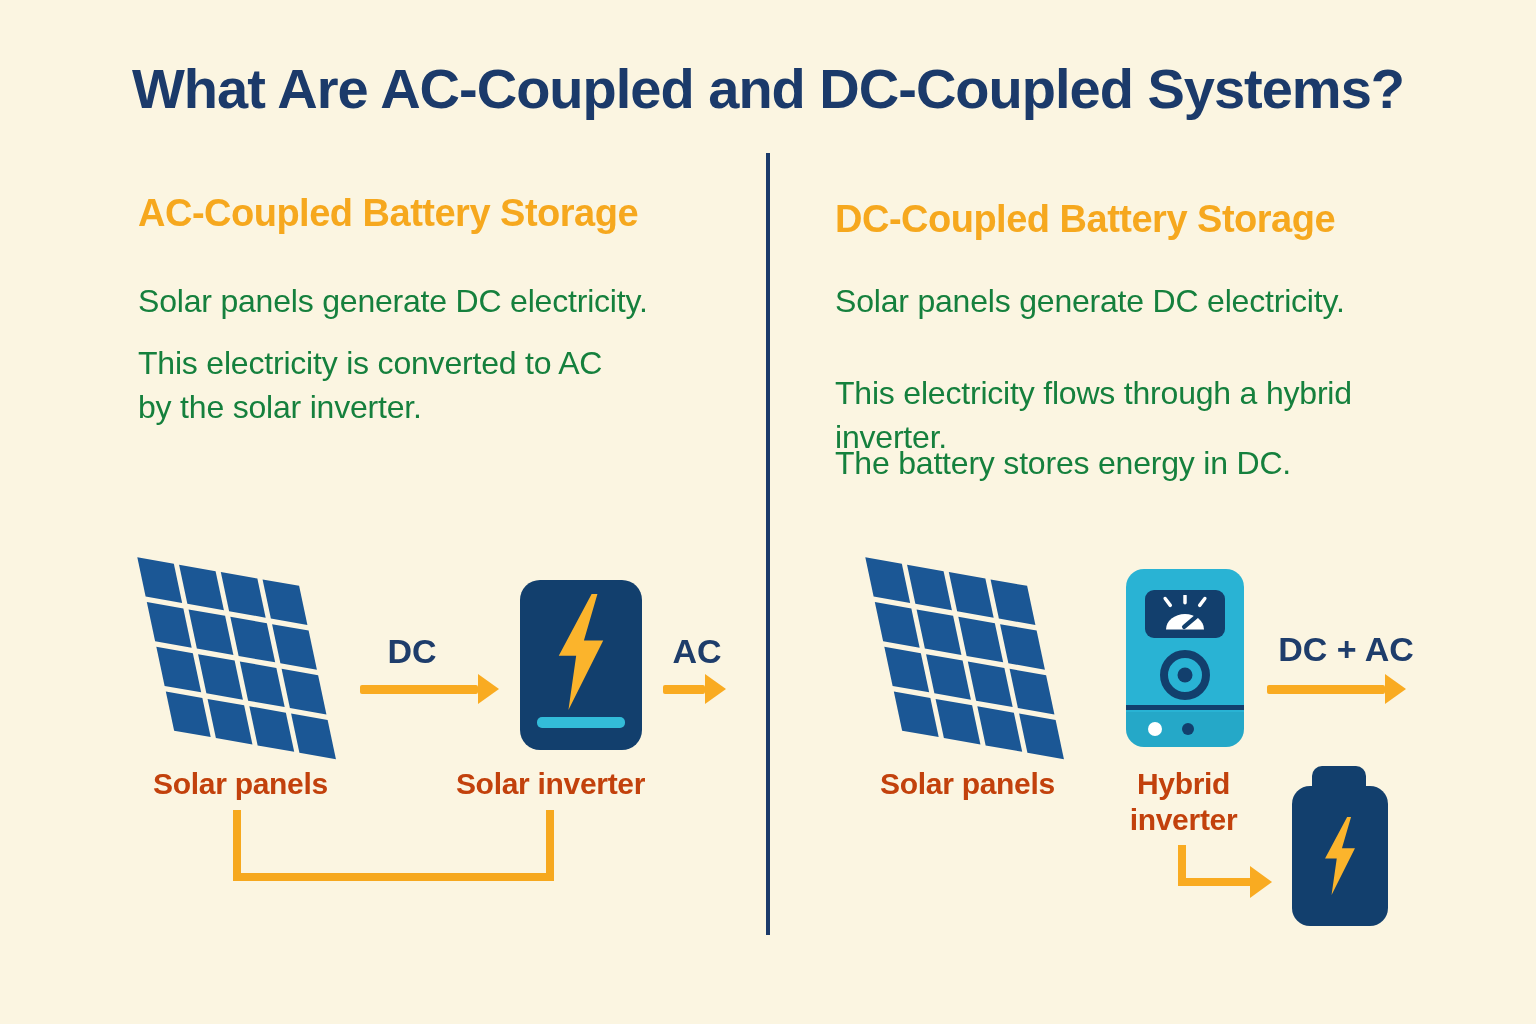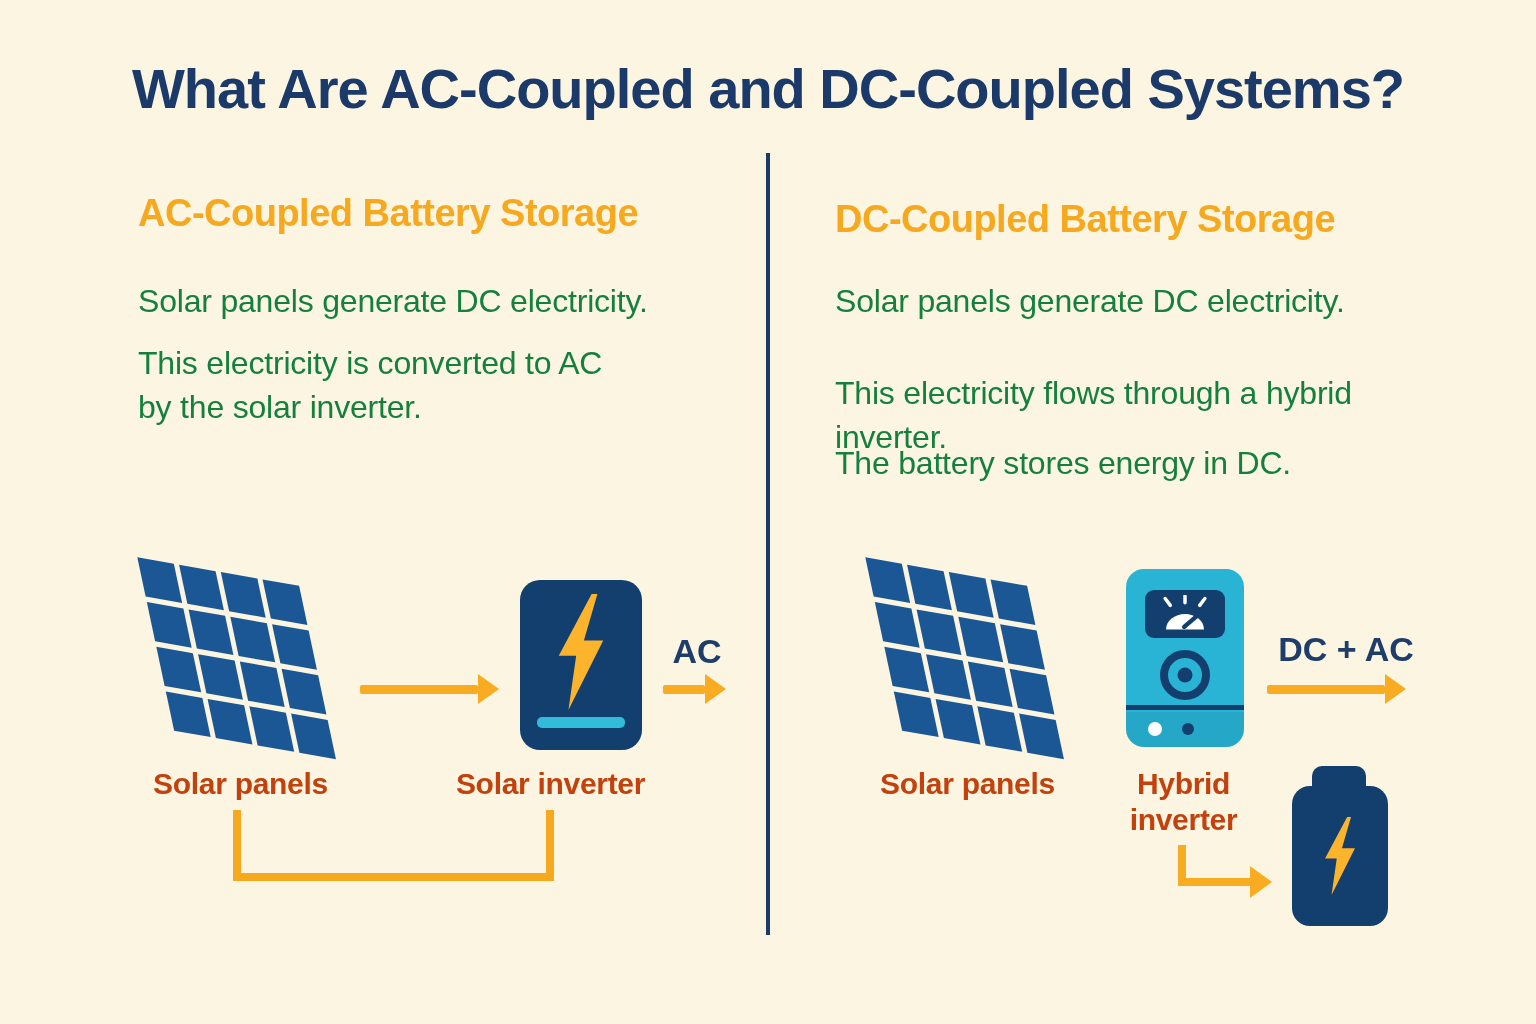--- a/index.html
+++ b/index.html
@@ -136,20 +136,21 @@
         <rect x="48" y="96" width="42" height="42"></rect>
         <rect x="96" y="96" width="42" height="42"></rect>
         <rect x="144" y="96" width="42" height="42"></rect>
       <rect x="0" y="144" width="42" height="42"></rect>
         <rect x="48" y="144" width="42" height="42"></rect>
         <rect x="96" y="144" width="42" height="42"></rect>
         <rect x="144" y="144" width="42" height="42"></rect>
     </g>
   </svg>
 
+  <div class="flow-label" style="left:312px; top:632px;">DC</div>
   <div class="h-arrow" style="left:360px; top:674px;">
     <div class="stem" style="width:118px;"></div>
       <div class="head"></div>
   </div>
 
   <div class="inverter-box">
     <svg width="72" height="116" viewBox="0 0 70 120">
       <polygon points="46,0 12,64 30,64 22,120 58,48 38,48 52,0" fill="#fbb42c"></polygon>
     </svg>
     <div class="cyan-bar"></div>

